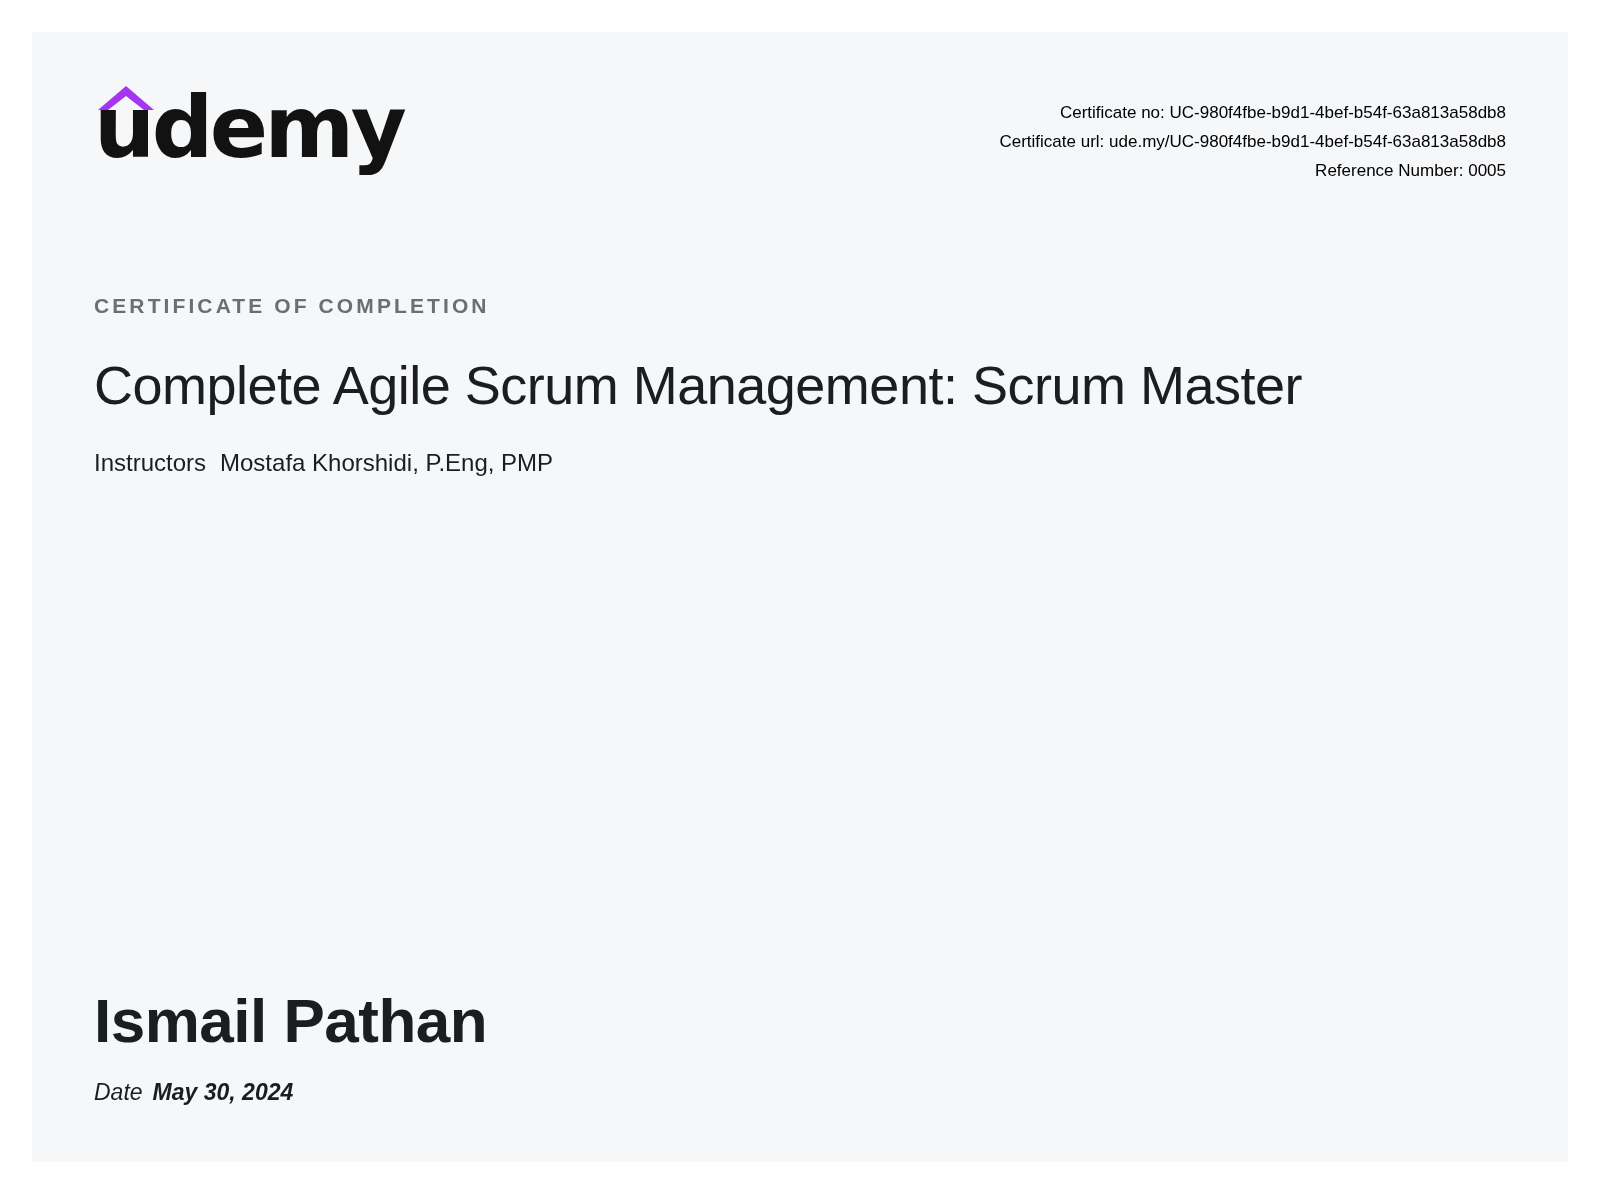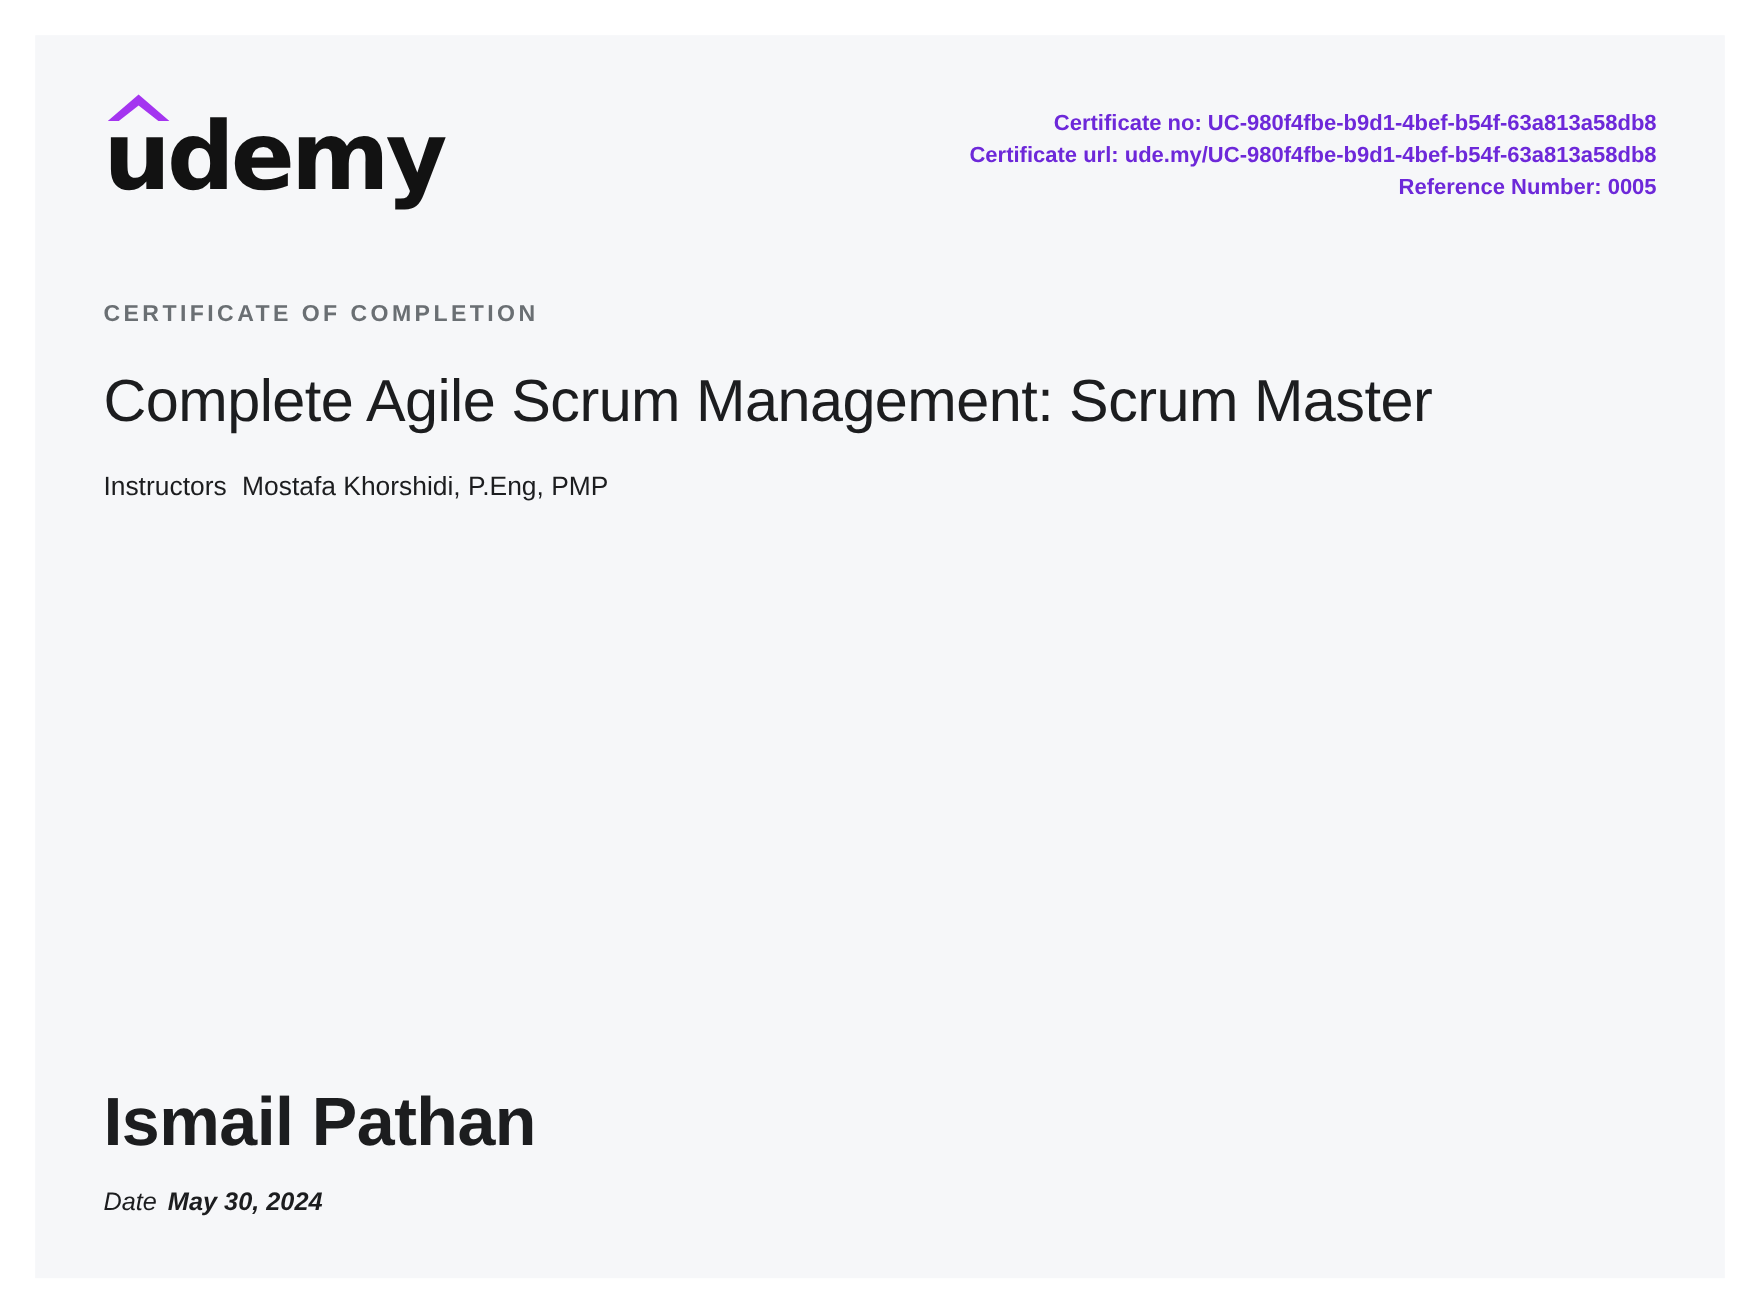--- a/index.html
+++ b/index.html
@@ -53,48 +53,48 @@
     position: absolute;
     left: 2px;
     top: 0px;
     width: 60px;
     height: 30px;
     display: block;
   }
   .udemy-logo .wordmark {
     position: absolute;
     left: 0px;
-    top: 16px;
+    top: 0;
     font-family: "DejaVu Sans", sans-serif;
     font-size: 86px;
     font-weight: 700;
     letter-spacing: -3.5px;
     color: #121212;
     line-height: 1;
   }
 
   
   .cert-meta {
     position: absolute;
     right: 62px;
     top: 66px;
     text-align: right;
-    color: #6d28d9;
-    font-size: 20px;
+    color: #000000;
+    font-size: 17px;
     line-height: 29px;
-    font-weight: 700;
+    font-weight: 400;
     white-space: nowrap;
   }
   .cert-meta .meta-line { display: block; }
 
   
   .cert-body {
     position: absolute;
     left: 62px;
-    top: 243px;
+    top: 263px;
     right: 62px;
   }
 
   .eyebrow {
     font-size: 21px;
     font-weight: 700;
     letter-spacing: 3.1px;
     color: #6a6f73;
     text-transform: uppercase;
     line-height: 1;

